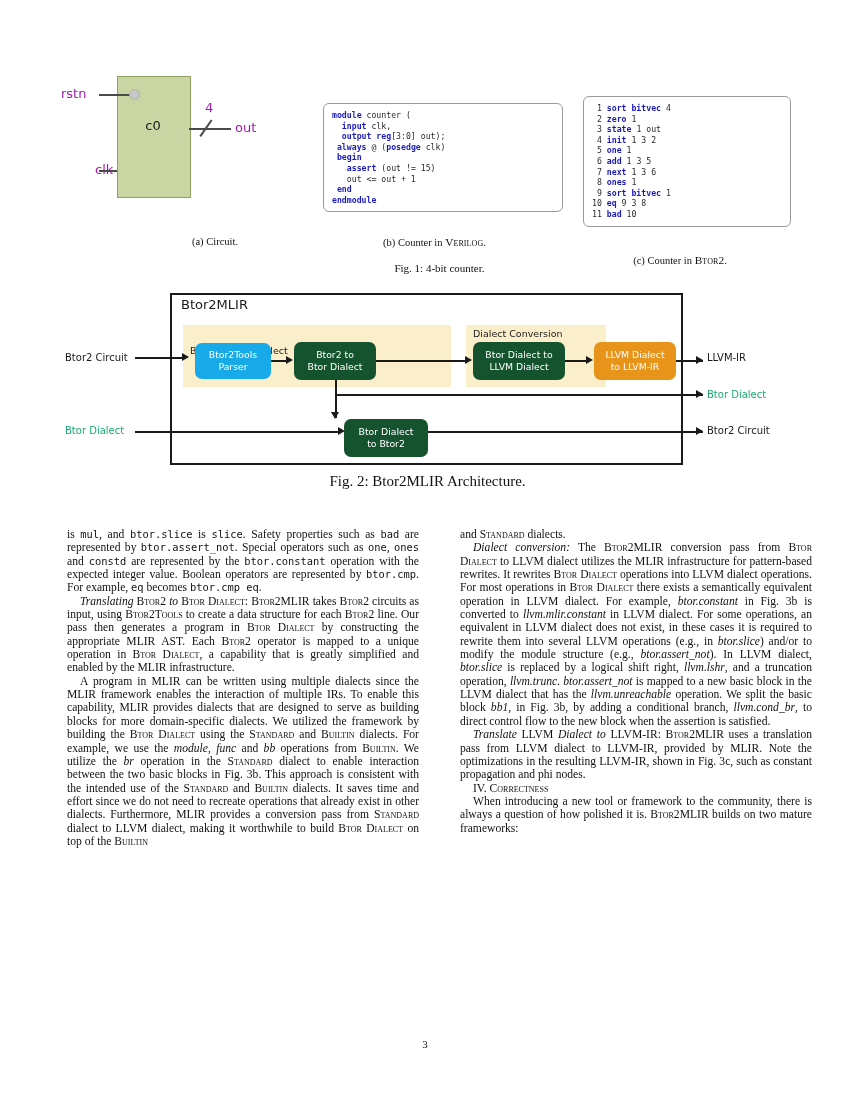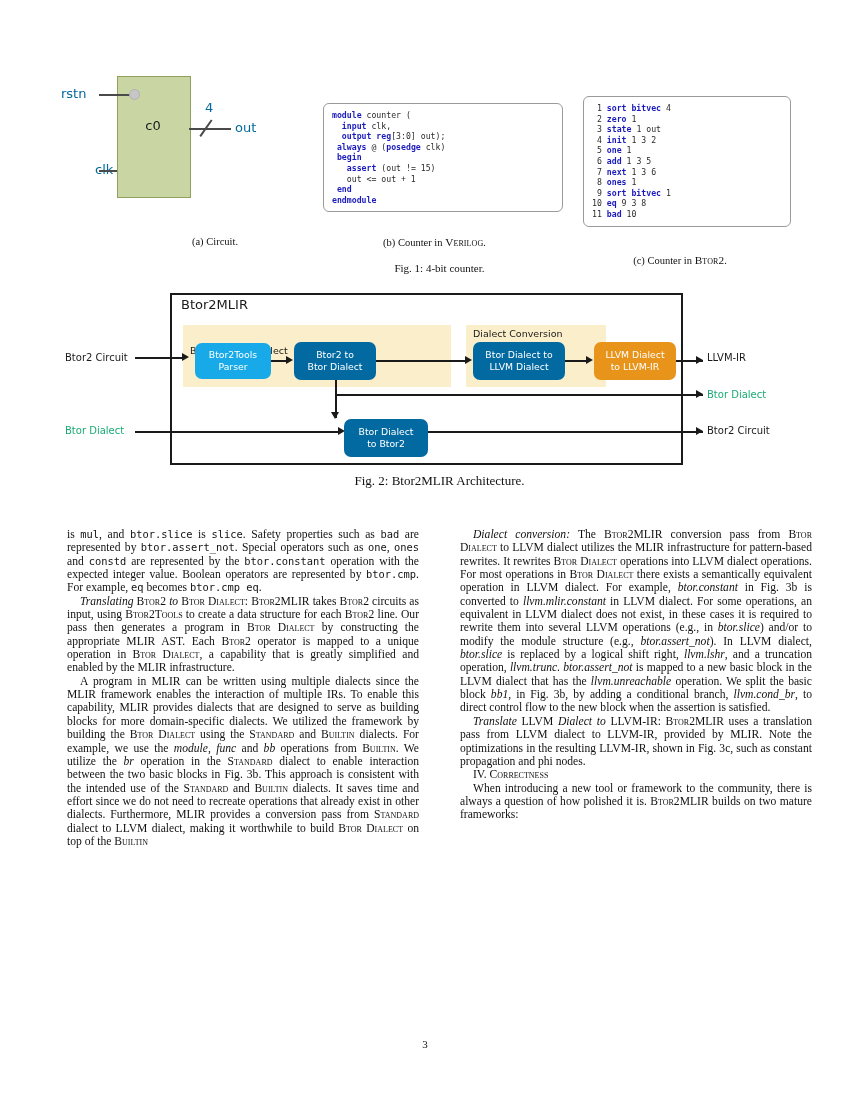--- a/index.html
+++ b/index.html
@@ -22,21 +22,21 @@
     position:absolute; left:62px; top:18px; width:72px; height:120px;
     background:#c9d6a3; border:1px solid #8fa05f;
   }
   .c-label {
     position:absolute; left:62px; top:60px; width:72px;
     text-align:center; font-family:"DejaVu Sans", sans-serif;
     font-size:13px; color:#1a1a1a;
   }
   .c-pin-label {
     position:absolute; font-family:"DejaVu Sans", sans-serif;
-    font-size:13px; color:#0369a1;
+    font-size:13px; color:#a21caf;
   }
   .c-rstn { left:6px; top:28px; }
   .c-clk  { left:12px; top:104px;margin-left:28px; }
   .c-out  { left:180px; top:62px; }
   .c-width{ left:150px; top:42px; font-size:13px; }
   .wire { position:absolute; background:#4a4a4a; height:1.5px; }
   .w-rstn { left:44px; top:36px; width:33px; }
   .w-clk  { left:44px; top:112px; width:18px; }
   .w-out  { left:134px; top:70px; width:42px; }
   .c-dot {
@@ -104,21 +104,21 @@
   .g1l { left:135px; top:60px; }
   .g2l { left:418px; top:43px; }
 
   .node {
     position:absolute; border-radius:7px; box-sizing:border-box;
     display:flex; flex-direction:column; align-items:center; justify-content:center;
     font-family:"DejaVu Sans", sans-serif; font-size:9.3px;
     color:#ffffff; text-align:center; line-height:12px;
   }
   .node.blue   { background:#17a9e8; }
-  .node.green  { background:#0369a1; }
+  .node.green  { background:#14532d; }
   .node.orange { background:#e8941a; }
 
   #node-parser      { left:140px; top:58px; width:76px; height:36px; }
   #node-btor2-dial  { left:239px; top:57px; width:82px; height:38px; }
   #node-dial-llvm   { left:418px; top:57px; width:92px; height:38px; }
   #node-llvm-ir     { left:539px; top:57px; width:82px; height:38px; }
   #node-dial-btor2  { left:289px; top:134px; width:84px; height:38px; }
 
   .f2-label {
     position:absolute; font-family:"DejaVu Sans", sans-serif;
@@ -137,21 +137,21 @@
     position:absolute; width:0; height:0;
     border-top:4.5px solid transparent; border-bottom:4.5px solid transparent;
     border-left:7px solid #1a1a1a;
   }
   .arrow-d {
     position:absolute; width:0; height:0;
     border-left:4.5px solid transparent; border-right:4.5px solid transparent;
     border-top:7px solid #1a1a1a;
   }
 
-  #fig2-caption { left:12px; top:188px; width:745px; font-size:13px; }
+  #fig2-caption { left:0px; top:188px; width:745px; font-size:15px; }
 
   
   .cols {
     position:absolute; left:55px; top:528px; width:745px; height:480px;
   }
   .col { position:absolute; top:0; width:352px;margin-left:12px; }
   .col-left { left:0px; }
   .col-right { left:393px; }
   .col p {
     margin:0 0 0 0;
@@ -291,20 +291,21 @@
     <div class="figcap" id="fig2-caption">Fig. 2: Btor2MLIR Architecture.</div>
   </div>
 
   <div class="cols">
     <div class="col col-left">
       <p class="noindent">is <span class="mono">mul</span>, and <span class="mono">btor.slice</span> is <span class="mono">slice</span>. Safety properties such as <span class="mono">bad</span> are represented by <span class="mono">btor.assert_not</span>. Special operators such as <span class="mono">one</span>, <span class="mono">ones</span> and <span class="mono">constd</span> are represented by the <span class="mono">btor.constant</span> operation with the expected integer value. Boolean operators are represented by <span class="mono">btor.cmp</span>. For example, <span class="mono">eq</span> becomes <span class="mono">btor.cmp eq</span>.</p>
       <p><span class="it">Translating</span> <span class="scs">Btor2</span> <span class="it">to</span> <span class="scs">Btor Dialect:</span> <span class="scs">Btor2MLIR</span> takes <span class="scs">Btor2</span> circuits as input, using <span class="scs">Btor2Tools</span> to create a data structure for each <span class="scs">Btor2</span> line. Our pass then generates a program in <span class="scs">Btor Dialect</span> by constructing the appropriate MLIR AST. Each <span class="scs">Btor2</span> operator is mapped to a unique operation in <span class="scs">Btor Dialect</span>, a capability that is greatly simplified and enabled by the MLIR infrastructure.</p>
       <p>A program in MLIR can be written using multiple dialects since the MLIR framework enables the interaction of multiple IRs. To enable this capability, MLIR provides dialects that are designed to serve as building blocks for more domain-specific dialects. We utilized the framework by building the <span class="scs">Btor Dialect</span> using the <span class="scs">Standard</span> and <span class="scs">Builtin</span> dialects. For example, we use the <span class="it">module</span>, <span class="it">func</span> and <span class="it">bb</span> operations from <span class="scs">Builtin</span>. We utilize the <span class="it">br</span> operation in the <span class="scs">Standard</span> dialect to enable interaction between the two basic blocks in Fig. 3b. This approach is consistent with the intended use of the <span class="scs">Standard</span> and <span class="scs">Builtin</span> dialects. It saves time and effort since we do not need to recreate operations that already exist in other dialects. Furthermore, MLIR provides a conversion pass from <span class="scs">Standard</span> dialect to LLVM dialect, making it worthwhile to build <span class="scs">Btor Dialect</span> on top of the <span class="scs">Builtin</span></p>
     </div>
     <div class="col col-right">
+      <p class="noindent">and <span class="scs">Standard</span> dialects.</p>
       <p><span class="it">Dialect conversion:</span> The <span class="scs">Btor2MLIR</span> conversion pass from <span class="scs">Btor Dialect</span> to LLVM dialect utilizes the MLIR infrastructure for pattern-based rewrites. It rewrites <span class="scs">Btor Dialect</span> operations into LLVM dialect operations. For most operations in <span class="scs">Btor Dialect</span> there exists a semantically equivalent operation in LLVM dialect. For example, <span class="it">btor.constant</span> in Fig. 3b is converted to <span class="it">llvm.mlir.constant</span> in LLVM dialect. For some operations, an equivalent in LLVM dialect does not exist, in these cases it is required to rewrite them into several LLVM operations (e.g., in <span class="it">btor.slice</span>) and/or to modify the module structure (e.g., <span class="it">btor.assert_not</span>). In LLVM dialect, <span class="it">btor.slice</span> is replaced by a logical shift right, <span class="it">llvm.lshr</span>, and a truncation operation, <span class="it">llvm.trunc. btor.assert_not</span> is mapped to a new basic block in the LLVM dialect that has the <span class="it">llvm.unreachable</span> operation. We split the basic block <span class="it">bb1</span>, in Fig. 3b, by adding a conditional branch, <span class="it">llvm.cond_br</span>, to direct control flow to the new block when the assertion is satisfied.</p>
       <p><span class="it">Translate</span> LLVM <span class="it">Dialect to</span> LLVM-IR: <span class="scs">Btor2MLIR</span> uses a translation pass from LLVM dialect to LLVM-IR, provided by MLIR. Note the optimizations in the resulting LLVM-IR, shown in Fig. 3c, such as constant propagation and phi nodes.</p>
       <p class="secttl">IV. Correctness</p>
       <p>When introducing a new tool or framework to the community, there is always a question of how polished it is. <span class="scs">Btor2MLIR</span> builds on two mature frameworks:</p>
     </div>
   </div>
 
   <div class="pageno">3</div>
 </div>
 

